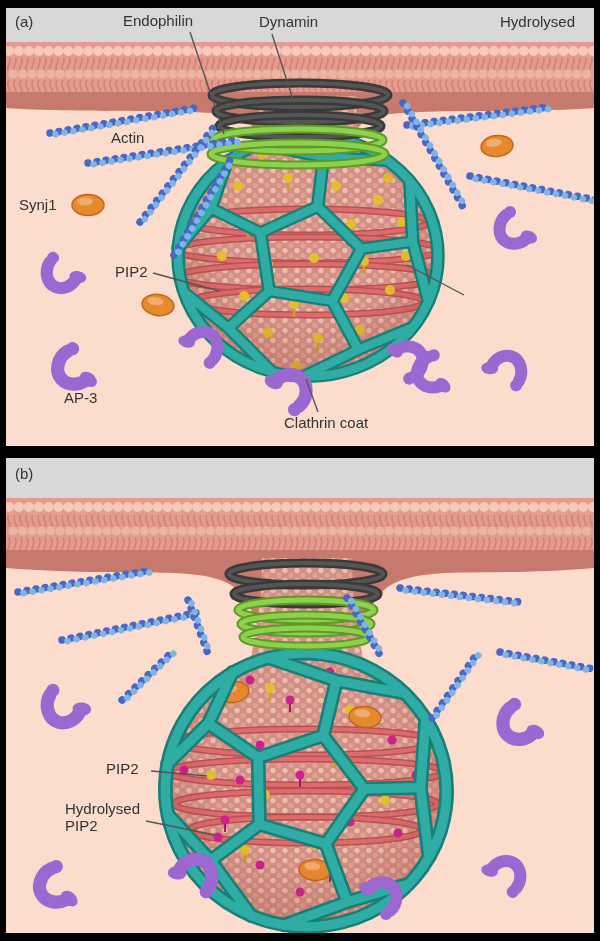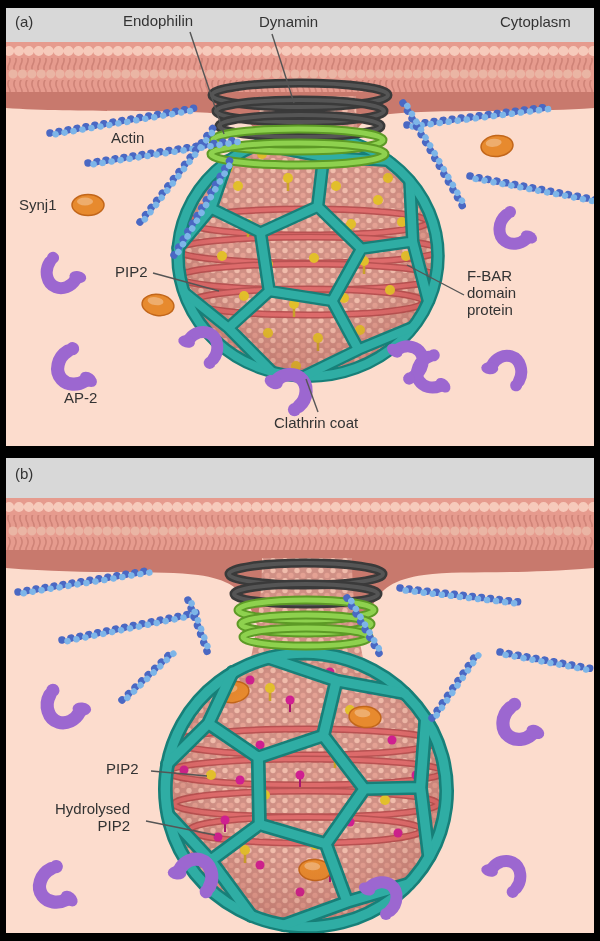--- a/index.html
+++ b/index.html
@@ -330,24 +330,23 @@
       <g>
         <line class="leader" x1="145" y1="313" x2="201" y2="318"></line>
         <line class="leader" x1="140" y1="363" x2="209" y2="377"></line>
       </g>
     </g>
   </svg>
 
   <div class="lbl" style="left:15px;top:13px;">(a)</div>
   <div class="lbl" style="left:123px;top:12px;">Endophilin</div>
   <div class="lbl" style="left:259px;top:13px;">Dynamin</div>
-  <div class="lbl" style="left:500px;top:13px;">Cytoplasm</div>
+  <div class="lbl" style="left:500px;top:13px;">Hydrolysed</div>
   <div class="lbl" style="left:111px;top:129px;text-align:right;">Actin</div>
   <div class="lbl" style="left:19px;top:196px;">Synj1</div>
   <div class="lbl" style="left:115px;top:263px;">PIP2</div>
-  <div class="lbl" style="left:64px;top:389px;">AP-2</div>
-  <div class="lbl wrap" style="left:467px;top:267px;width:66px;">F-BAR domain protein</div>
-  <div class="lbl" style="left:274px;top:414px;text-align:right;">Clathrin coat</div>
+  <div class="lbl" style="left:64px;top:389px;">AP-3</div>
+  <div class="lbl" style="left:284px;top:414px;text-align:right;">Clathrin coat</div>
 
   <div class="lbl" style="left:15px;top:465px;">(b)</div>
   <div class="lbl" style="left:106px;top:760px;">PIP2</div>
-  <div class="lbl wrap" style="left:40px;top:800px;width:90px;text-align:right;">Hydrolysed PIP2</div>
+  <div class="lbl wrap" style="left:65px;top:800px;width:90px;text-align:left;">Hydrolysed PIP2</div>
 </div>
 
 </body></html>

